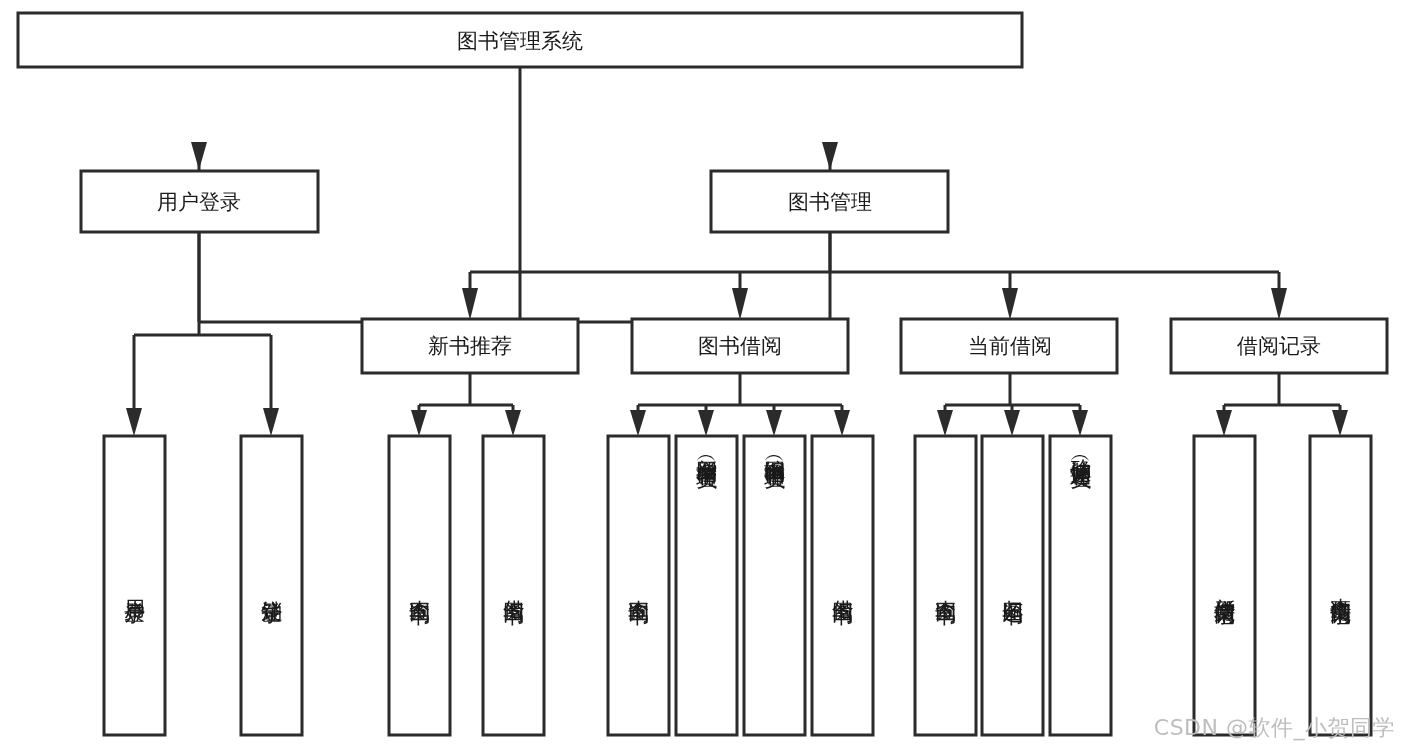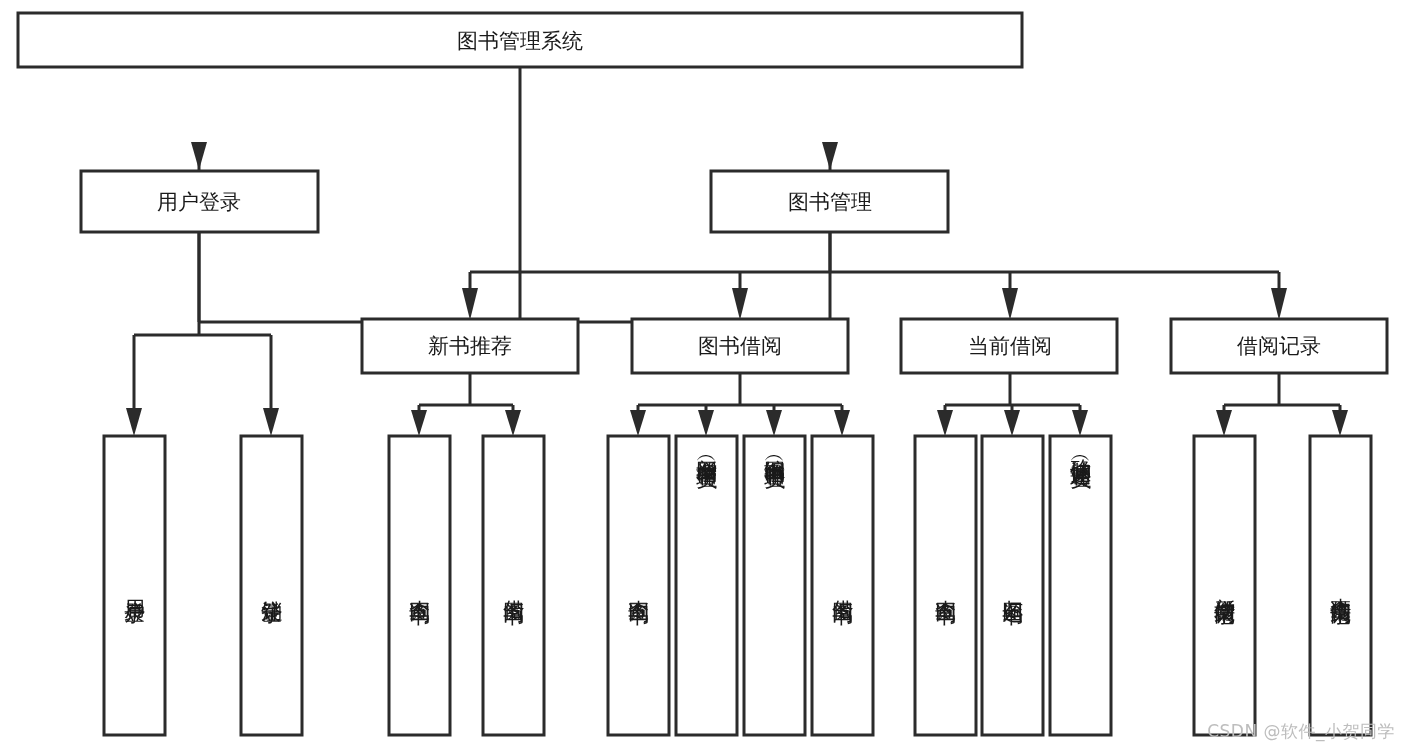--- a/index.html
+++ b/index.html
@@ -67,21 +67,21 @@
     line-height: 1.08;
     letter-spacing: 1.5px;
     white-space: nowrap;
     text-align: center;
   }
   #watermark {
     position: absolute;
     right: 10px;
     bottom: 4px;
     font-family: "DejaVu Sans", "Liberation Sans", sans-serif;
-    font-size: 17px;
+    font-size: 22px;
     color: #bdbdbd;
     letter-spacing: 0.5px;
     white-space: nowrap;
   }
 </style>
 </head>
 <body>
 
 <div id="diagram-root">
 

